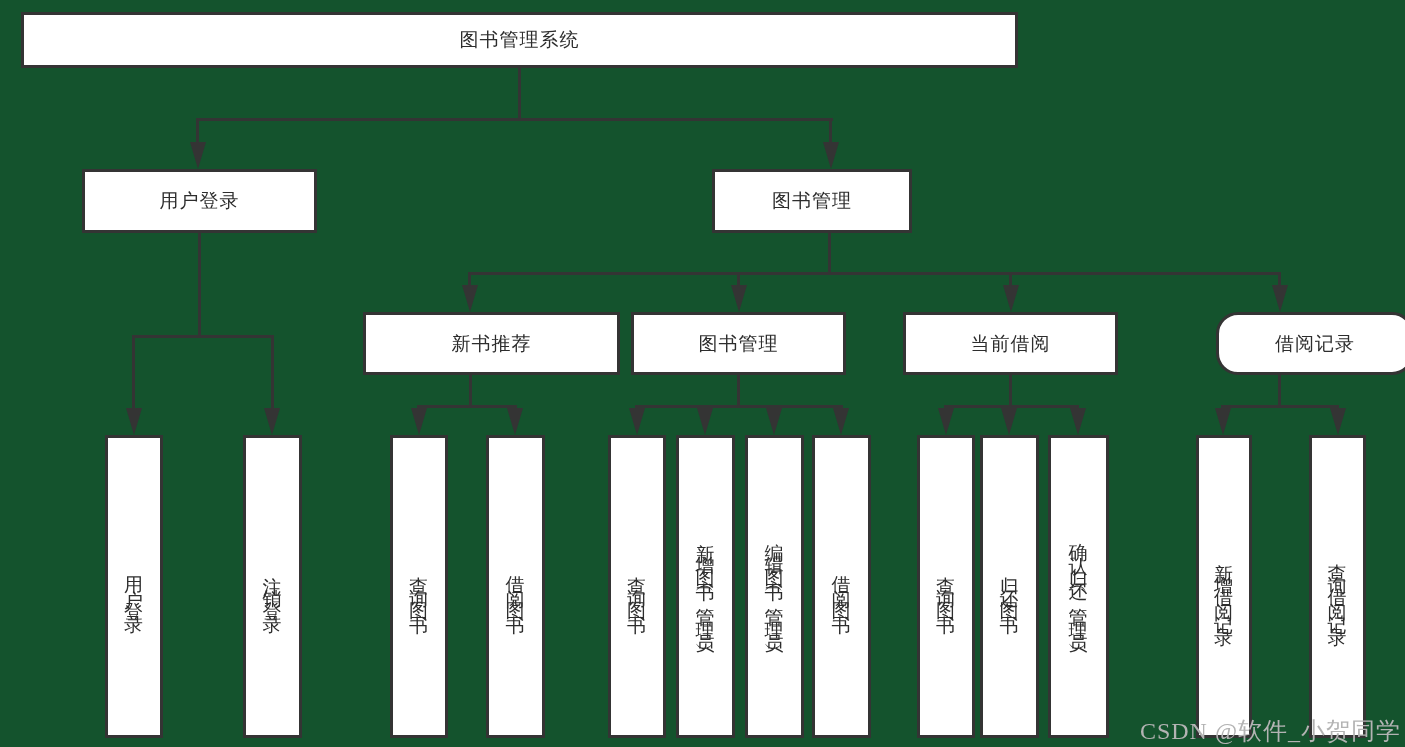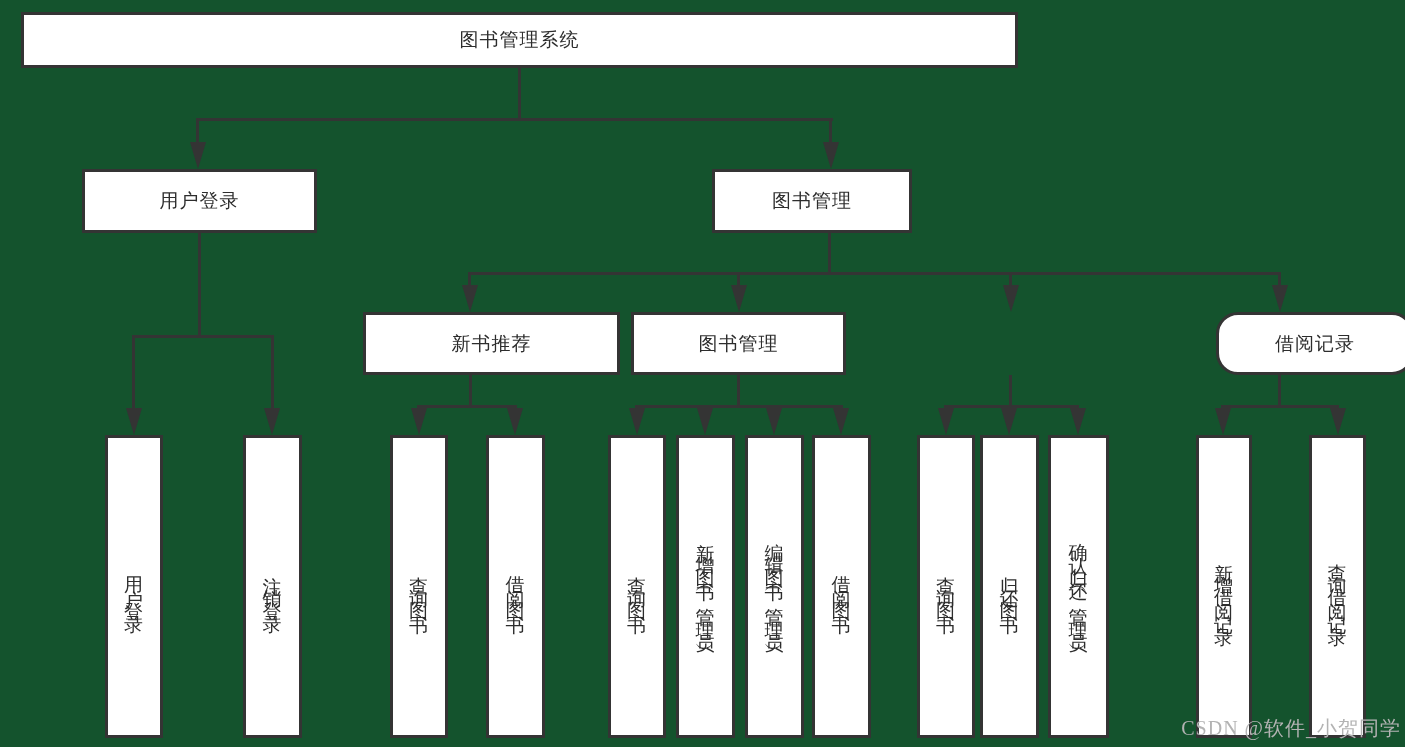--- a/index.html
+++ b/index.html
@@ -52,21 +52,21 @@
     height: 0;
     border-left: 8px solid transparent;
     border-right: 8px solid transparent;
     border-top: 27px solid #343434;
     z-index: 1;
   }
   .watermark {
     position: absolute;
     right: 4px;
     top: 715px;
-    font-size: 20px;
+    font-size: 24px;
     color: #b3b3b3;
     letter-spacing: 1px;
     z-index: 10;
     white-space: nowrap;
   }
 </style>
 </head>
 <body>
 
 <div id="canvas">
@@ -96,20 +96,21 @@
   <div class="arrow" style="left:462px; top:285px;"></div>
   <div class="vl" style="left:737px; top:272px; height:14px;"></div>
   <div class="arrow" style="left:731px; top:285px;"></div>
   <div class="vl" style="left:1009px; top:272px; height:14px;"></div>
   <div class="arrow" style="left:1003px; top:285px;"></div>
   <div class="vl" style="left:1278px; top:272px; height:14px;"></div>
   <div class="arrow" style="left:1272px; top:285px;"></div>
 
   <div class="node" style="left:363px; top:312px; width:257px; height:63px;">新书推荐</div>
   <div class="node" style="left:631px; top:312px; width:215px; height:63px;">图书管理</div>
+  <div class="node" style="left:903px; top:312px; width:215px; height:63px;">当前借阅</div>
   <div class="node" style="left:1216px; top:312px; width:198px; height:63px;border-radius:22px;">借阅记录</div>
 
   <div class="vl" style="left:469px; top:375px; height:31px;"></div>
   <div class="hl" style="left:417px; top:405px; width:100px;"></div>
   <div class="arrow" style="left:411px; top:408px;"></div>
   <div class="arrow" style="left:507px; top:408px;"></div>
 
   <div class="vl" style="left:737px; top:375px; height:31px;"></div>
   <div class="hl" style="left:635px; top:405px; width:208px;"></div>
   <div class="arrow" style="left:629px; top:408px;"></div>

